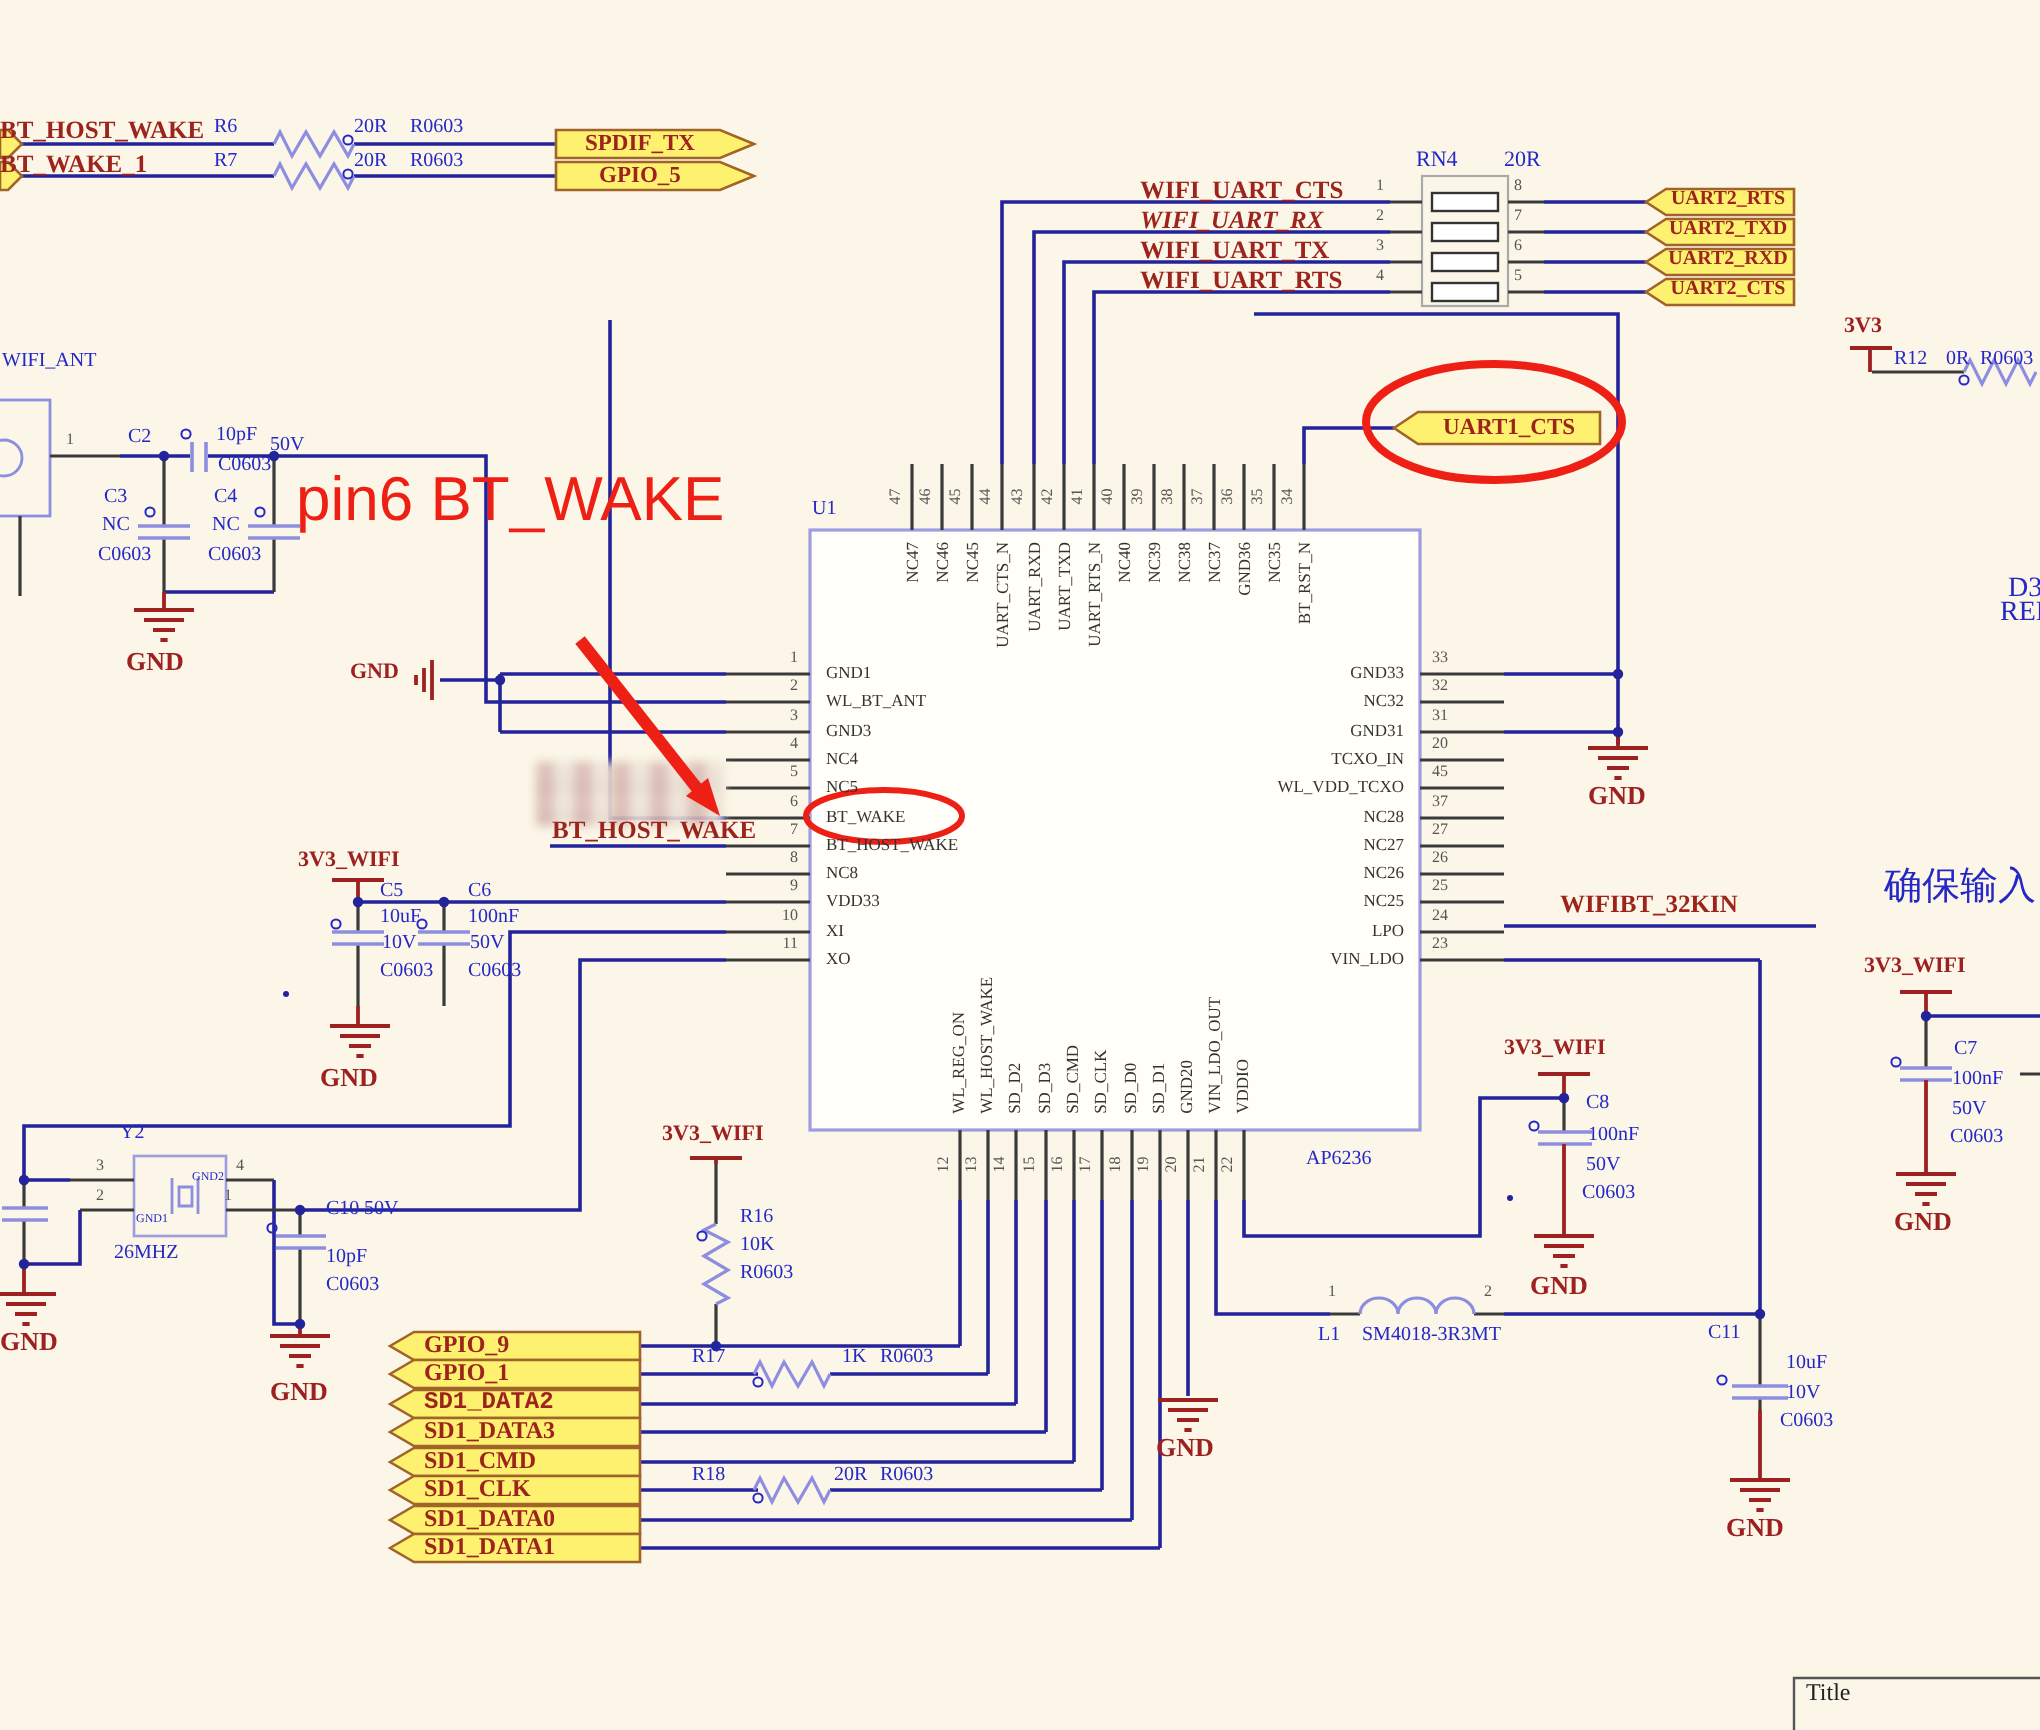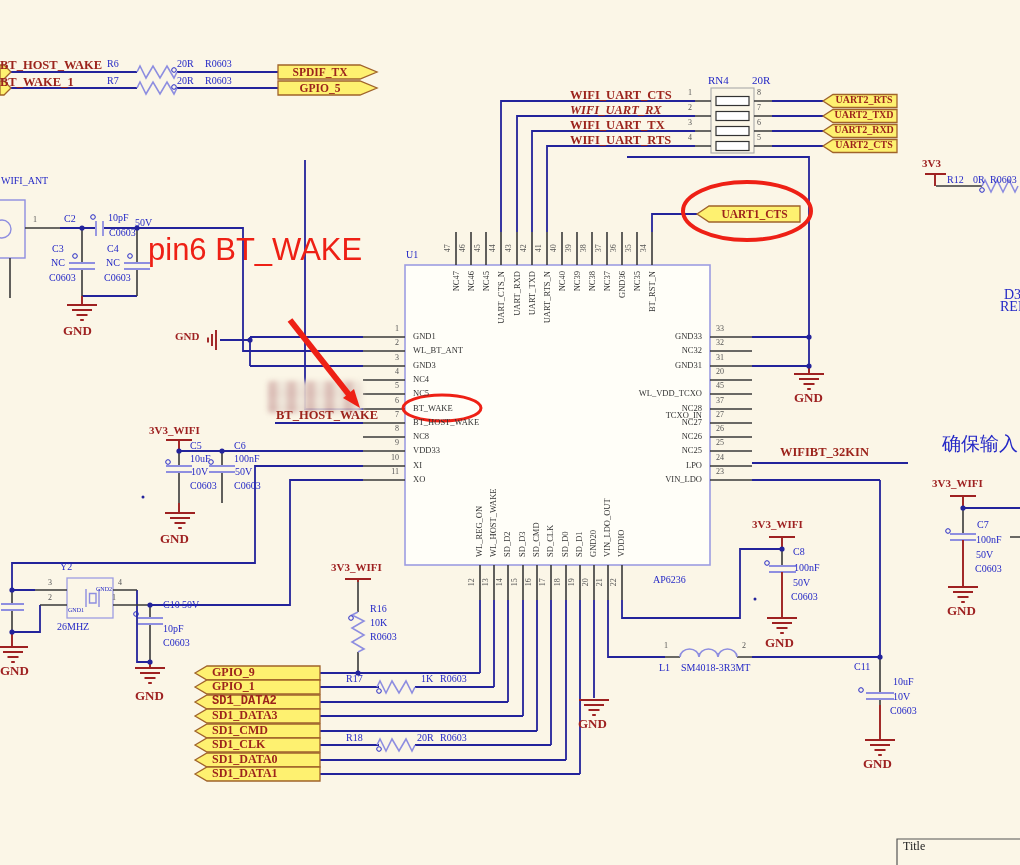--- a/index.html
+++ b/index.html
@@ -236,21 +236,21 @@
     <div class="t pin-name" style="left: 413px; top: 461px;">XI</div>
     <div class="t pin-num w52r" style="left: 347px; top: 454px;">10</div>
     <div class="t pin-name" style="left: 413px; top: 475px;">XO</div>
     <div class="t pin-num w52r" style="left: 347px; top: 468px;">11</div>
     <div class="t pin-name w100r" style="left: 602px; top: 332px;">GND33</div>
     <div class="t pin-num" style="left: 716px; top: 325px;">33</div>
     <div class="t pin-name w100r" style="left: 602px; top: 346px;">NC32</div>
     <div class="t pin-num" style="left: 716px; top: 339px;">32</div>
     <div class="t pin-name w100r" style="left: 602px; top: 361px;">GND31</div>
     <div class="t pin-num" style="left: 716px; top: 354px;">31</div>
-    <div class="t pin-name w100r" style="left: 602px; top: 375px; margin-top: 36px;">TCXO_IN</div>
+    <div class="t pin-name w100r" style="left: 602px; top: 375px;">TCXO_IN</div>
     <div class="t pin-num" style="left: 716px; top: 368px;">20</div>
     <div class="t pin-name w100r" style="left: 602px; top: 389px;">WL_VDD_TCXO</div>
     <div class="t pin-num" style="left: 716px; top: 382px;">45</div>
     <div class="t pin-name w100r" style="left: 602px; top: 404px;">NC28</div>
     <div class="t pin-num" style="left: 716px; top: 397px;">37</div>
     <div class="t pin-name w100r" style="left: 602px; top: 418px;">NC27</div>
     <div class="t pin-num" style="left: 716px; top: 411px;">27</div>
     <div class="t pin-name w100r" style="left: 602px; top: 432px;">NC26</div>
     <div class="t pin-num" style="left: 716px; top: 425px;">26</div>
     <div class="t pin-name w100r" style="left: 602px; top: 446px;">NC25</div>

